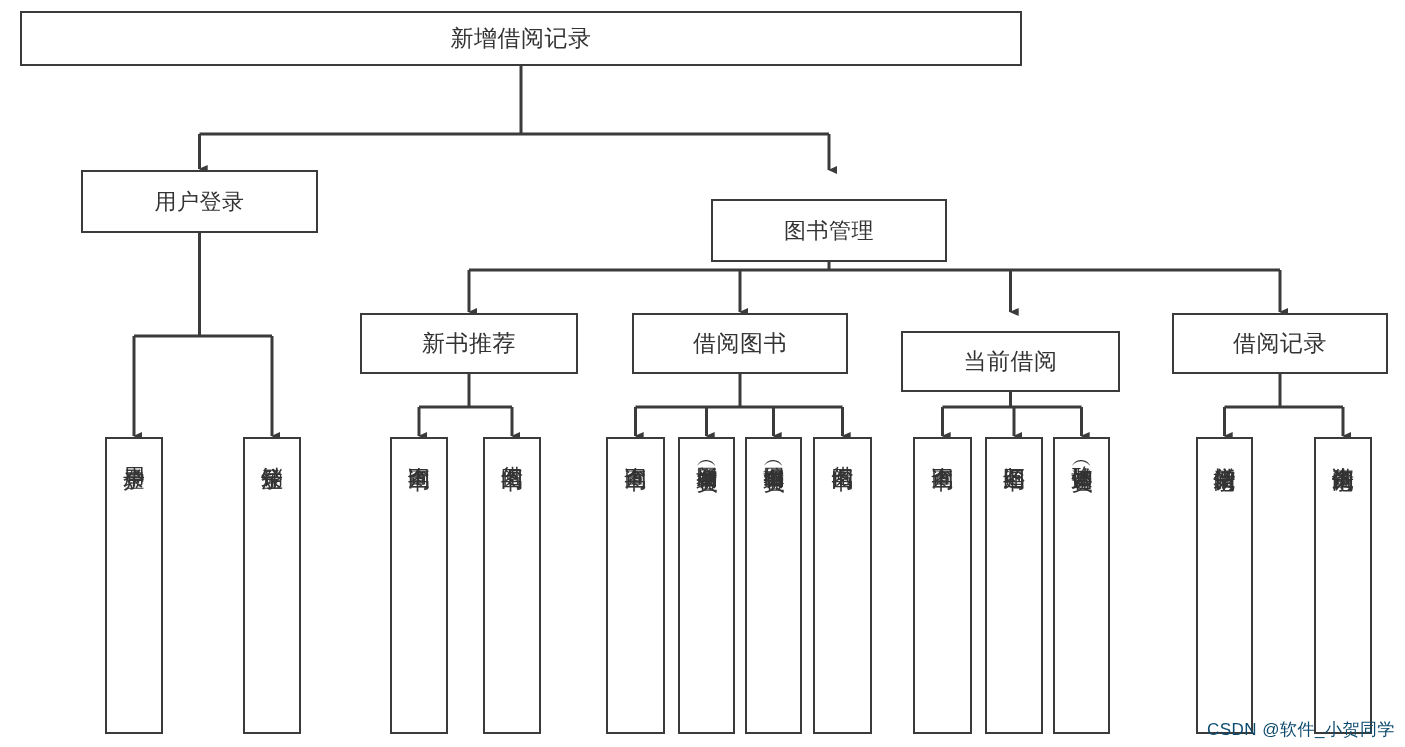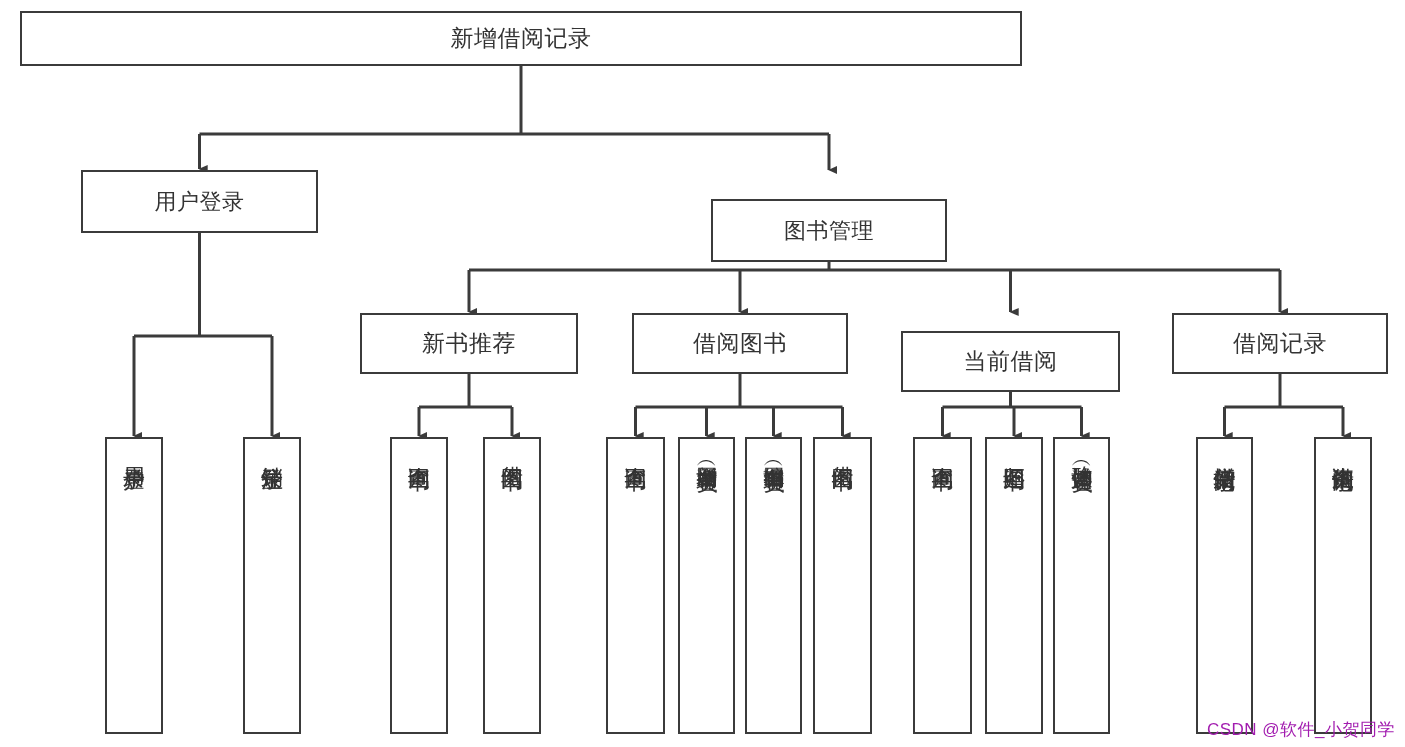--- a/index.html
+++ b/index.html
@@ -63,21 +63,21 @@
     white-space: nowrap;
   }
   .node.leaf.tall .label {
     font-size: 21px;
   }
   #watermark {
     position: absolute;
     right: 10px;
     bottom: 6px;
     font-size: 17px;
-    color: #a21caf;
+    color: #0c4a6e;
     letter-spacing: 0.5px;
     white-space: nowrap;
   }
 </style>
 </head>
 <body>
 
 <div id="canvas">
   <svg id="edges" viewBox="0 0 1405 747">
     <defs>

